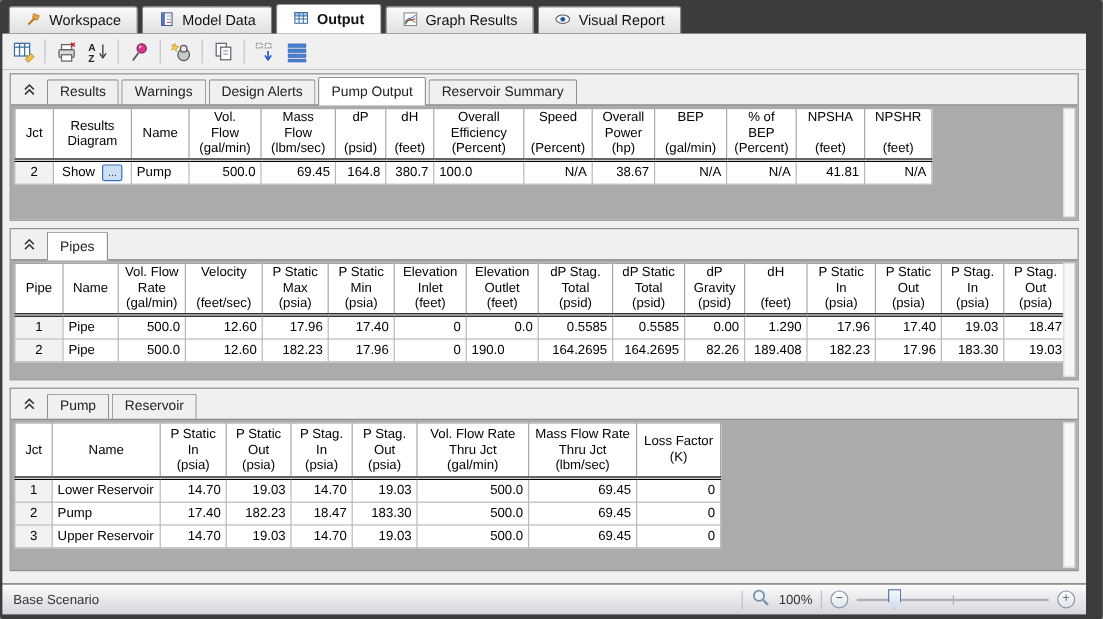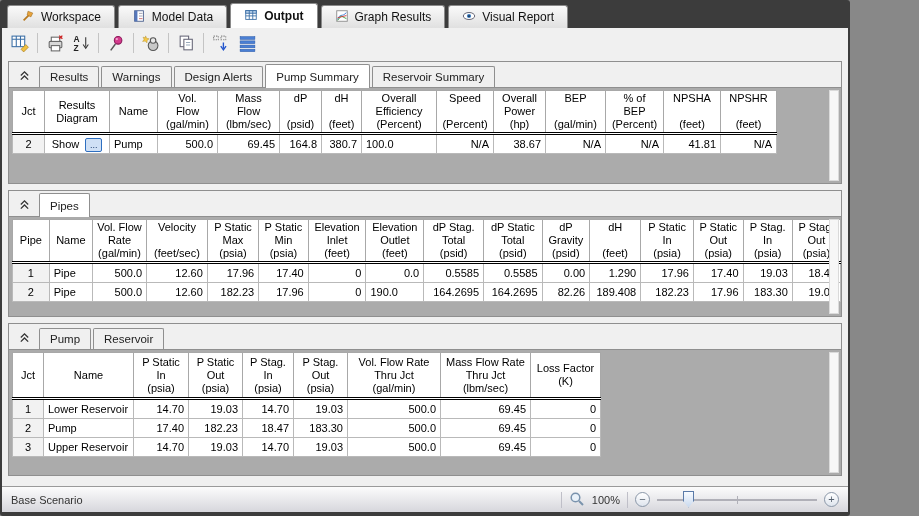--- a/index.html
+++ b/index.html
@@ -1,19 +1,19 @@
 <!DOCTYPE html>
 <html><head>
 <meta charset="utf-8">
 <style>
   * { box-sizing: border-box; margin: 0; padding: 0; }
   html,body { background:#888; font-family:"Liberation Sans","DejaVu Sans",sans-serif; }
   .window{
-    width:850px;height:516px;background:#3c3c3c;border-radius:3px;
-    display:flex;flex-direction:column;overflow:hidden;padding:0 2px 4px 2px;
+    width:919px;height:516px;background:#3c3c3c;border-radius:3px;
+    display:flex;flex-direction:column;overflow:hidden;padding:0 14px 4px 2px;
   }
   
   .tabbar{height:28px;display:flex;align-items:flex-end;padding-left:5px;}
   .nav-tab{height:23px;display:flex;align-items:center;gap:6px;padding:0 13px;margin-right:3px;
     background:linear-gradient(#fafafa,#e0e0e0);border:1px solid #8a8a8a;border-bottom:none;
     border-radius:3px 3px 0 0;font-size:12px;color:#111;cursor:default;}
   .nav-tab.active{background:#fff;font-weight:bold;height:25px;}
   .nav-tab svg{flex:0 0 auto;}
   
   .toolbar{height:30px;background:#f0f0f0;display:flex;align-items:center;padding:0 5px;}
@@ -196,21 +196,21 @@
         <div class="sub-tab">
             <span>Results</span>
           </div>
         <div class="sub-tab">
             <span>Warnings</span>
           </div>
         <div class="sub-tab">
             <span>Design Alerts</span>
           </div>
         <div class="sub-tab active">
-            <span>Pump Summary</span>
+            <span>Pump Output</span>
           </div>
         <div class="sub-tab">
             <span>Reservoir Summary</span>
           </div>
       </div>
       <div class="table-area" id="summary-area">
         <table class="grid summary">
             <colgroup>
               <col style="width: 32px;">
               <col style="width: 65px;">

